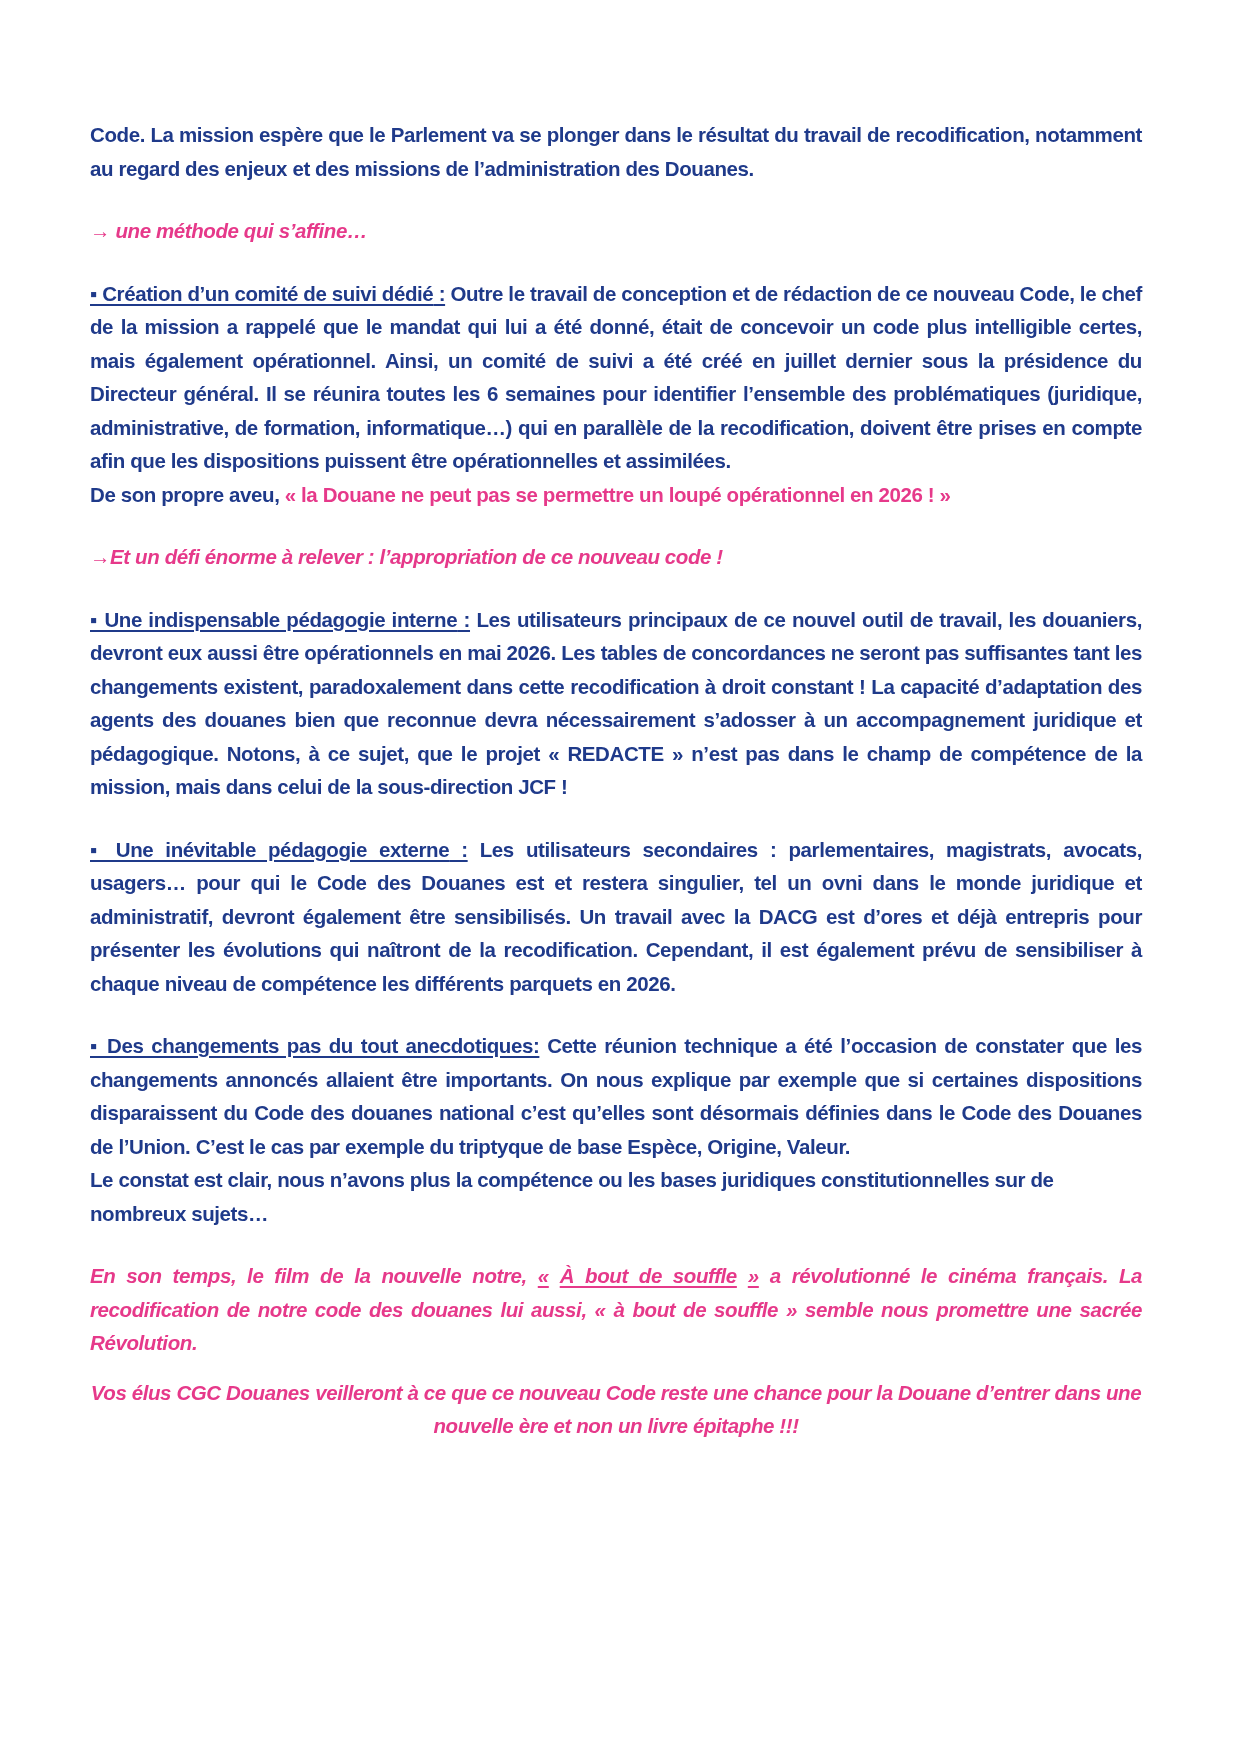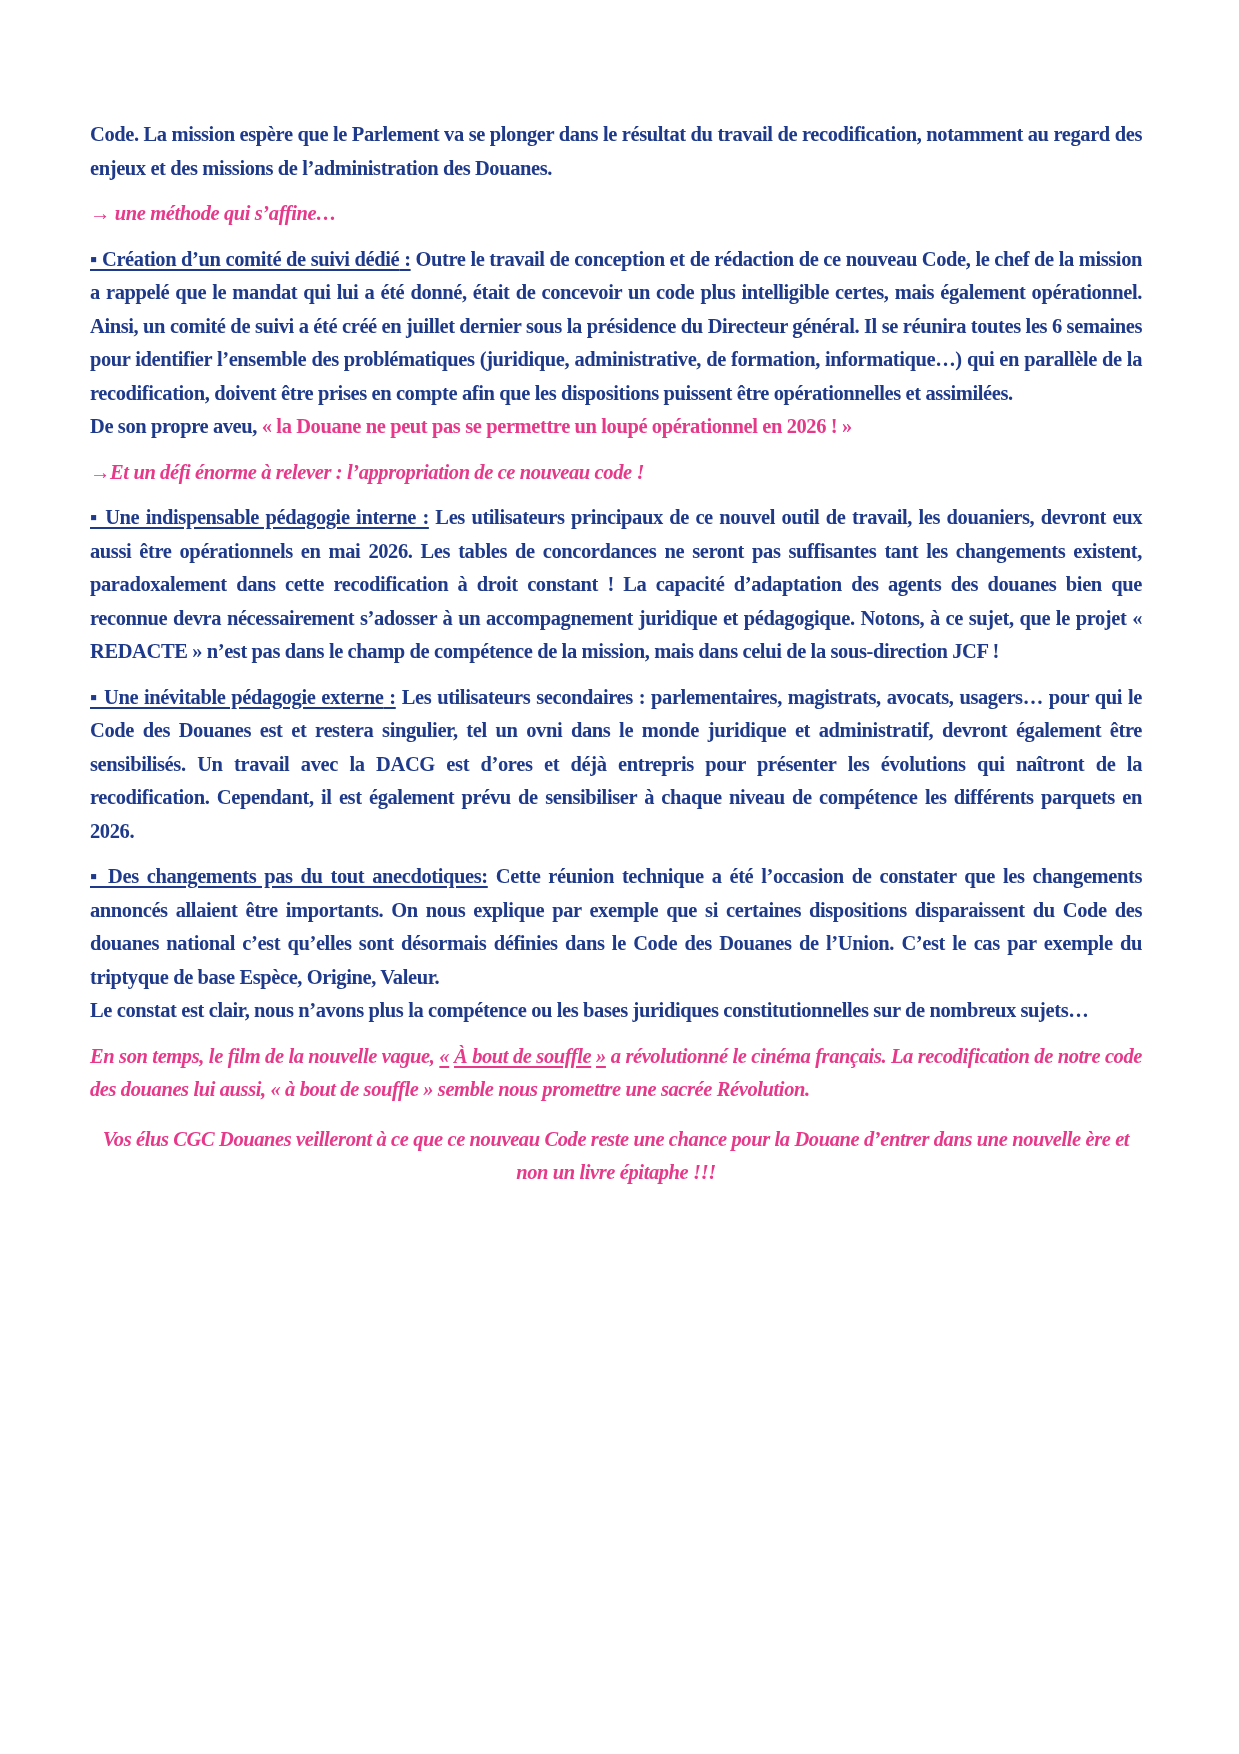--- a/index.html
+++ b/index.html
@@ -3,22 +3,22 @@
 <meta charset="utf-8">
 <style>
   html, body { margin: 0; padding: 0; background: #ffffff; }
   body { width: 1239px; height: 1754px; position: relative; overflow: hidden; }
   .page {
     position: absolute; left: 90px; top: 118px; width: 1052px;
     font-family: "Liberation Sans", sans-serif;
     font-weight: bold; font-size: 20.5px; line-height: 33.5px;
     color: #1f3a8a; letter-spacing: -0.4px;
   }
-  .p { margin: 0; text-align: justify; font-family: Liberation Serif, serif; }
-  .gap { margin-top: 12px; }
+  .p { margin: 0; text-align: justify; }
+  .gap { margin-top: 29px; }
   .pink { color: #e6398a; }
   .ital { font-style: italic; }
   .ul { text-decoration: underline; text-underline-offset: 3px; }
   .center { text-align: center; margin-top: 16px; }
   .left { text-align: left; }
 </style>
 </head>
 <body>
 
 <div class="page">
@@ -44,17 +44,17 @@
   <p class="p gap">
     <span class="ul">▪ Une inévitable pédagogie externe</span><span class="ul"> :</span><span> Les utilisateurs secondaires : parlementaires, magistrats, avocats, usagers… pour qui le Code des Douanes est et restera singulier, tel un ovni dans le monde juridique et administratif, devront également être sensibilisés. Un travail avec la DACG est d’ores et déjà entrepris pour présenter les évolutions qui naîtront de la recodification. Cependant, il est également prévu de sensibiliser à chaque niveau de compétence les différents parquets en 2026.</span>
   </p>
 
   <p class="p gap">
     <span class="ul">▪ Des changements pas du tout anecdotiques:</span><span> Cette réunion technique a été l’occasion de constater que les changements annoncés allaient être importants. On nous explique par exemple que si certaines dispositions disparaissent du Code des douanes national c’est qu’elles sont désormais définies dans le Code des Douanes de l’Union. C’est le cas par exemple du triptyque de base Espèce, Origine, Valeur.</span>
   </p>
   <p class="p left">Le constat est clair, nous n’avons plus la compétence ou les bases juridiques constitutionnelles sur de nombreux sujets…</p>
 
   <p class="p gap pink ital">
-    <span>En son temps, le film de la nouvelle vague, </span><span class="ul">«</span> <span class="ul">À bout de souffle</span> <span class="ul">»</span><span> a révolutionné le cinéma français. La recodification de notre code des douanes lui aussi, « à bout de souffle » semble nous promettre une sacrée Révolution.</span>
+    <span>En son temps, le film de la nouvelle notre, </span><span class="ul">«</span> <span class="ul">À bout de souffle</span> <span class="ul">»</span><span> a révolutionné le cinéma français. La recodification de notre code des douanes lui aussi, « à bout de souffle » semble nous promettre une sacrée Révolution.</span>
   </p>
   <p class="p pink ital center">Vos élus CGC Douanes veilleront à ce que ce nouveau Code reste une chance pour la Douane d’entrer dans une nouvelle ère et non un livre épitaphe  !!!</p>
 
 </div>
 
 </body></html>

